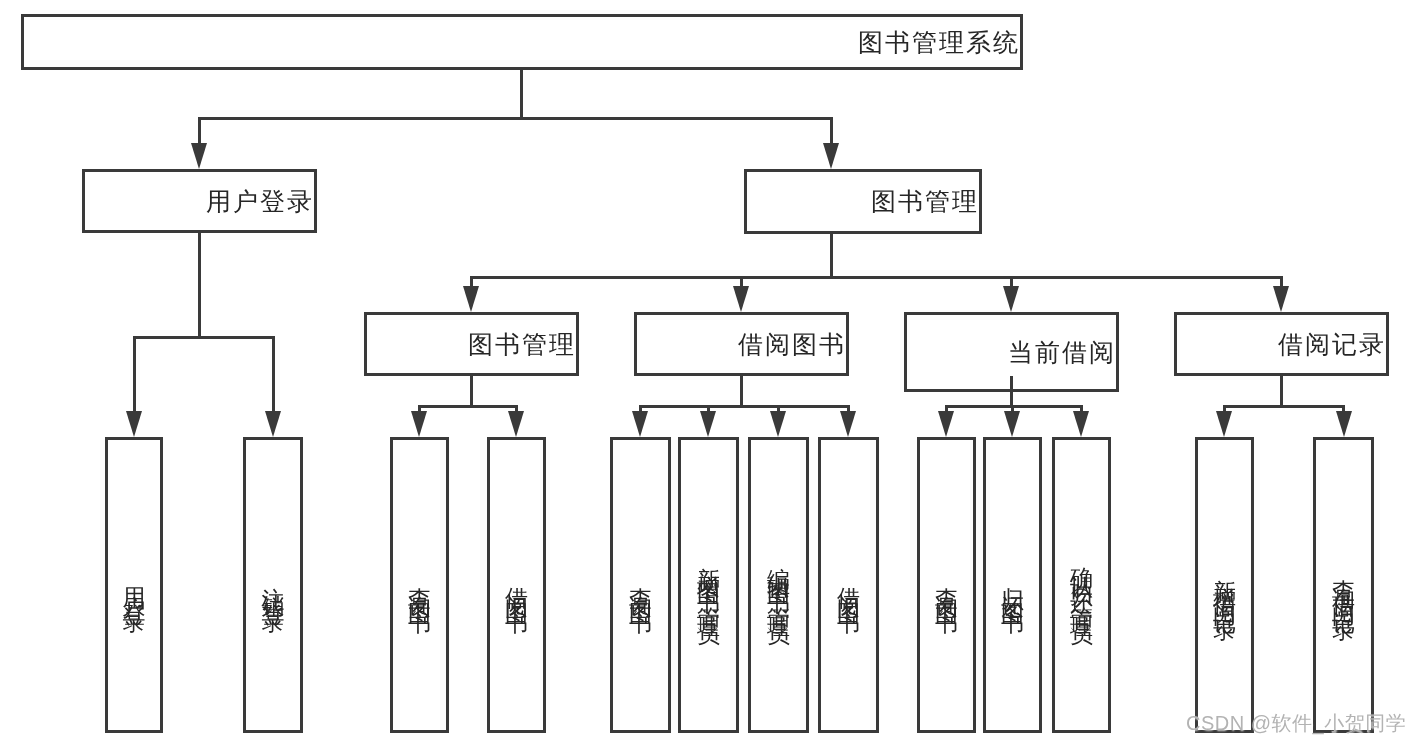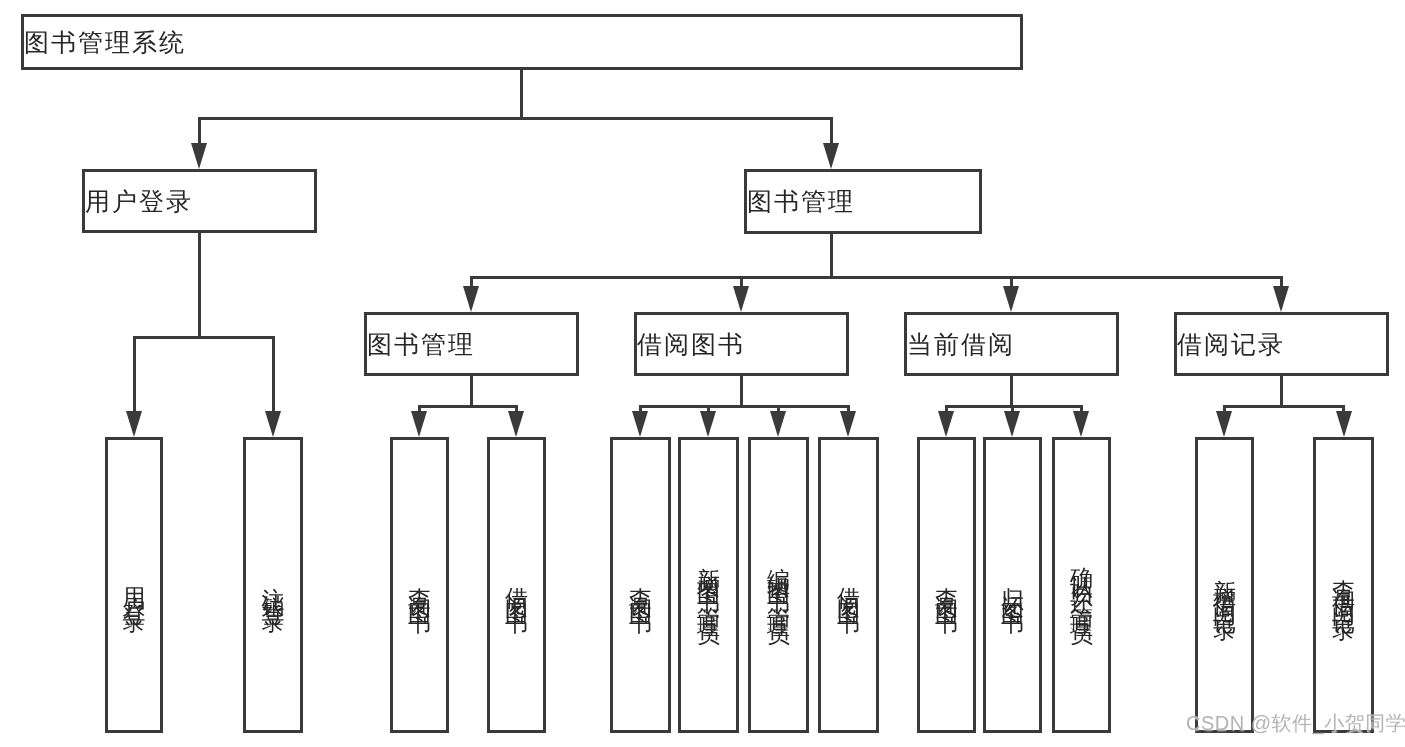--- a/index.html
+++ b/index.html
@@ -7,21 +7,21 @@
     --text:#262626;
     --wm:#b3b3b3;
   }
   html,body{margin:0;padding:0;background:#ffffff;}
   body{font-family:"Liberation Sans", sans-serif;}
   .canvas{
     position:relative;width:1405px;height:747px;background:#ffffff;overflow:hidden;
   }
   .box{
     position:absolute;box-sizing:border-box;border:3px solid var(--line);
-    background:#fff;display:flex;align-items:center;justify-content:flex-start;
+    background:#fff;display:flex;align-items:center;justify-content:flex-end;
     color:var(--text);font-size:25px;letter-spacing:2px;white-space:nowrap;
   }
   .vbox{
     position:absolute;box-sizing:border-box;border:3px solid var(--line);
     background:#fff;display:flex;align-items:center;justify-content:center;
     color:var(--text);
   }
   .vbox .vtext{
     writing-mode:vertical-rl;text-orientation:mixed;
     font-size:23px;line-height:1;letter-spacing:8px;white-space:nowrap;
@@ -56,21 +56,21 @@
   </div>
 
   <div class="box" style="left:364px;top:312px;width:215px;height:64px;">
     <span>图书管理</span>
   </div>
 
   <div class="box" style="left:634px;top:312px;width:215px;height:64px;">
     <span>借阅图书</span>
   </div>
 
-  <div class="box" style="left:904px;top:312px;width:215px;height:64px;">
+  <div class="box" style="left:904px;top:312px;width:215px;height:80px;">
     <span>当前借阅</span>
   </div>
 
   <div class="box" style="left:1174px;top:312px;width:215px;height:64px;">
     <span>借阅记录</span>
   </div>
 
   <div class="vbox" style="left:105px;top:437px;width:58px;height:296px;">
     <span class="vtext">用户登录</span>
   </div>

